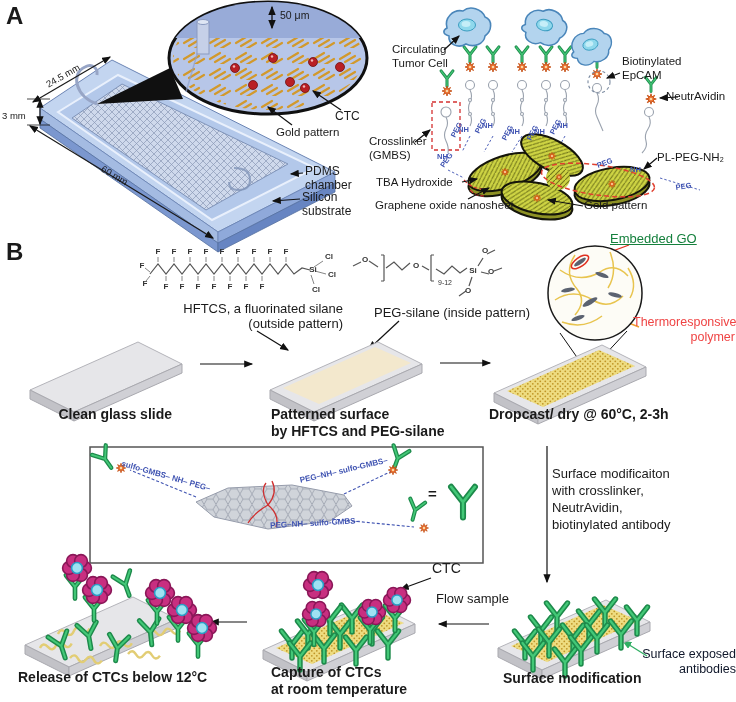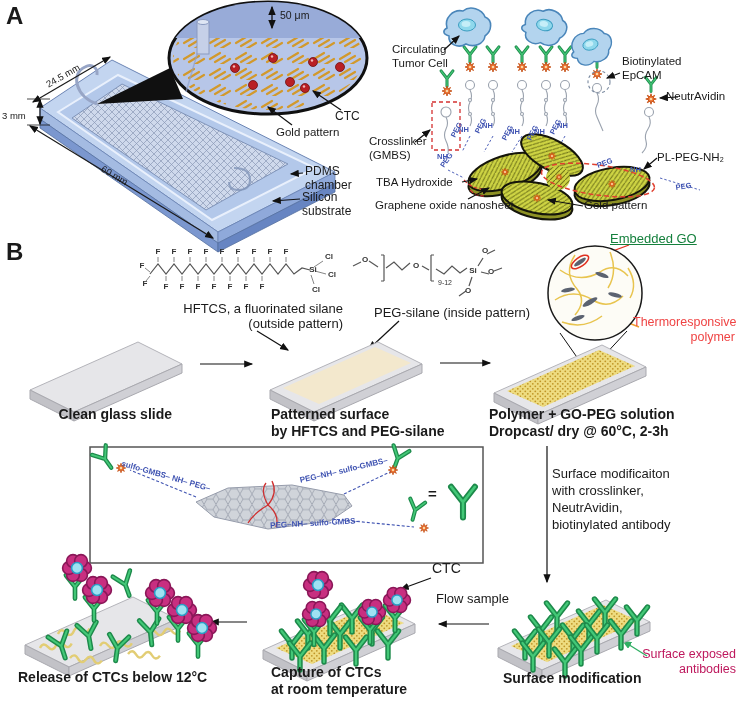--- a/index.html
+++ b/index.html
@@ -8,21 +8,21 @@
   .fig svg{position:absolute;left:0;top:0;}
   .lbl{position:absolute;font-size:11.5px;line-height:1.18;white-space:nowrap;transform-origin:0 0;}
   .lbl span{display:block;}
   .panel{font-size:24px;font-weight:bold;}
   .bold{font-weight:bold;font-size:14px;}
   .cap13{font-size:13px;}
   .ctr{text-align:right;white-space:normal;}
   .blue{color:#4054b2;font-size:8px;font-weight:bold;}
   .red{color:#15803d;font-size:13px;text-decoration:underline;}
   .orange{color:#ef4444;font-size:12.5px;}
-  .green{color:#be185d;font-size:12.5px;}
+  .green{color:#0f172a;font-size:12.5px;}
   .small{font-size:9.5px;}
 </style>
 </head>
 <body>
 
 <div class="fig">
 
 <svg width="736" height="702" viewBox="0 0 736 702">
 <defs>
   <marker id="ah" markerWidth="8" markerHeight="7" refX="6.5" refY="3" orient="auto-start-reverse">
@@ -526,21 +526,20 @@
   <span>Thermoresponsive</span>
       <span>polymer</span>
 </div>
 
 <div class="lbl bold ctr" style="left:22px;top:406px;width:150px">Clean glass slide</div>
 <div class="lbl bold" style="left:271px;top:406px">
   <span>Patterned surface</span>
       <span>by HFTCS and PEG-silane</span>
 </div>
 <div class="lbl bold" style="left:489px;top:406px">
-  <span>Polymer + GO-PEG solution</span>
       <span>Dropcast/ dry @ 60°C, 2-3h</span>
 </div>
 
 <div class="lbl blue" style="left:123px;top:459px;transform:rotate(16deg)">sulfo-GMBS– NH– PEG–</div>
 <div class="lbl blue" style="left:299px;top:476px;transform:rotate(-13deg)">PEG–NH– sulfo-GMBS–</div>
 <div class="lbl blue" style="left:270px;top:521px;transform:rotate(-3deg)">PEG–NH– sulfo-GMBS–</div>
 <div class="lbl" style="left:428px;top:485px;font-size:15px;font-weight:bold">=</div>
 
 <div class="lbl cap13" style="left:552px;top:465px;line-height:17px">
   <span>Surface modificaiton</span>

